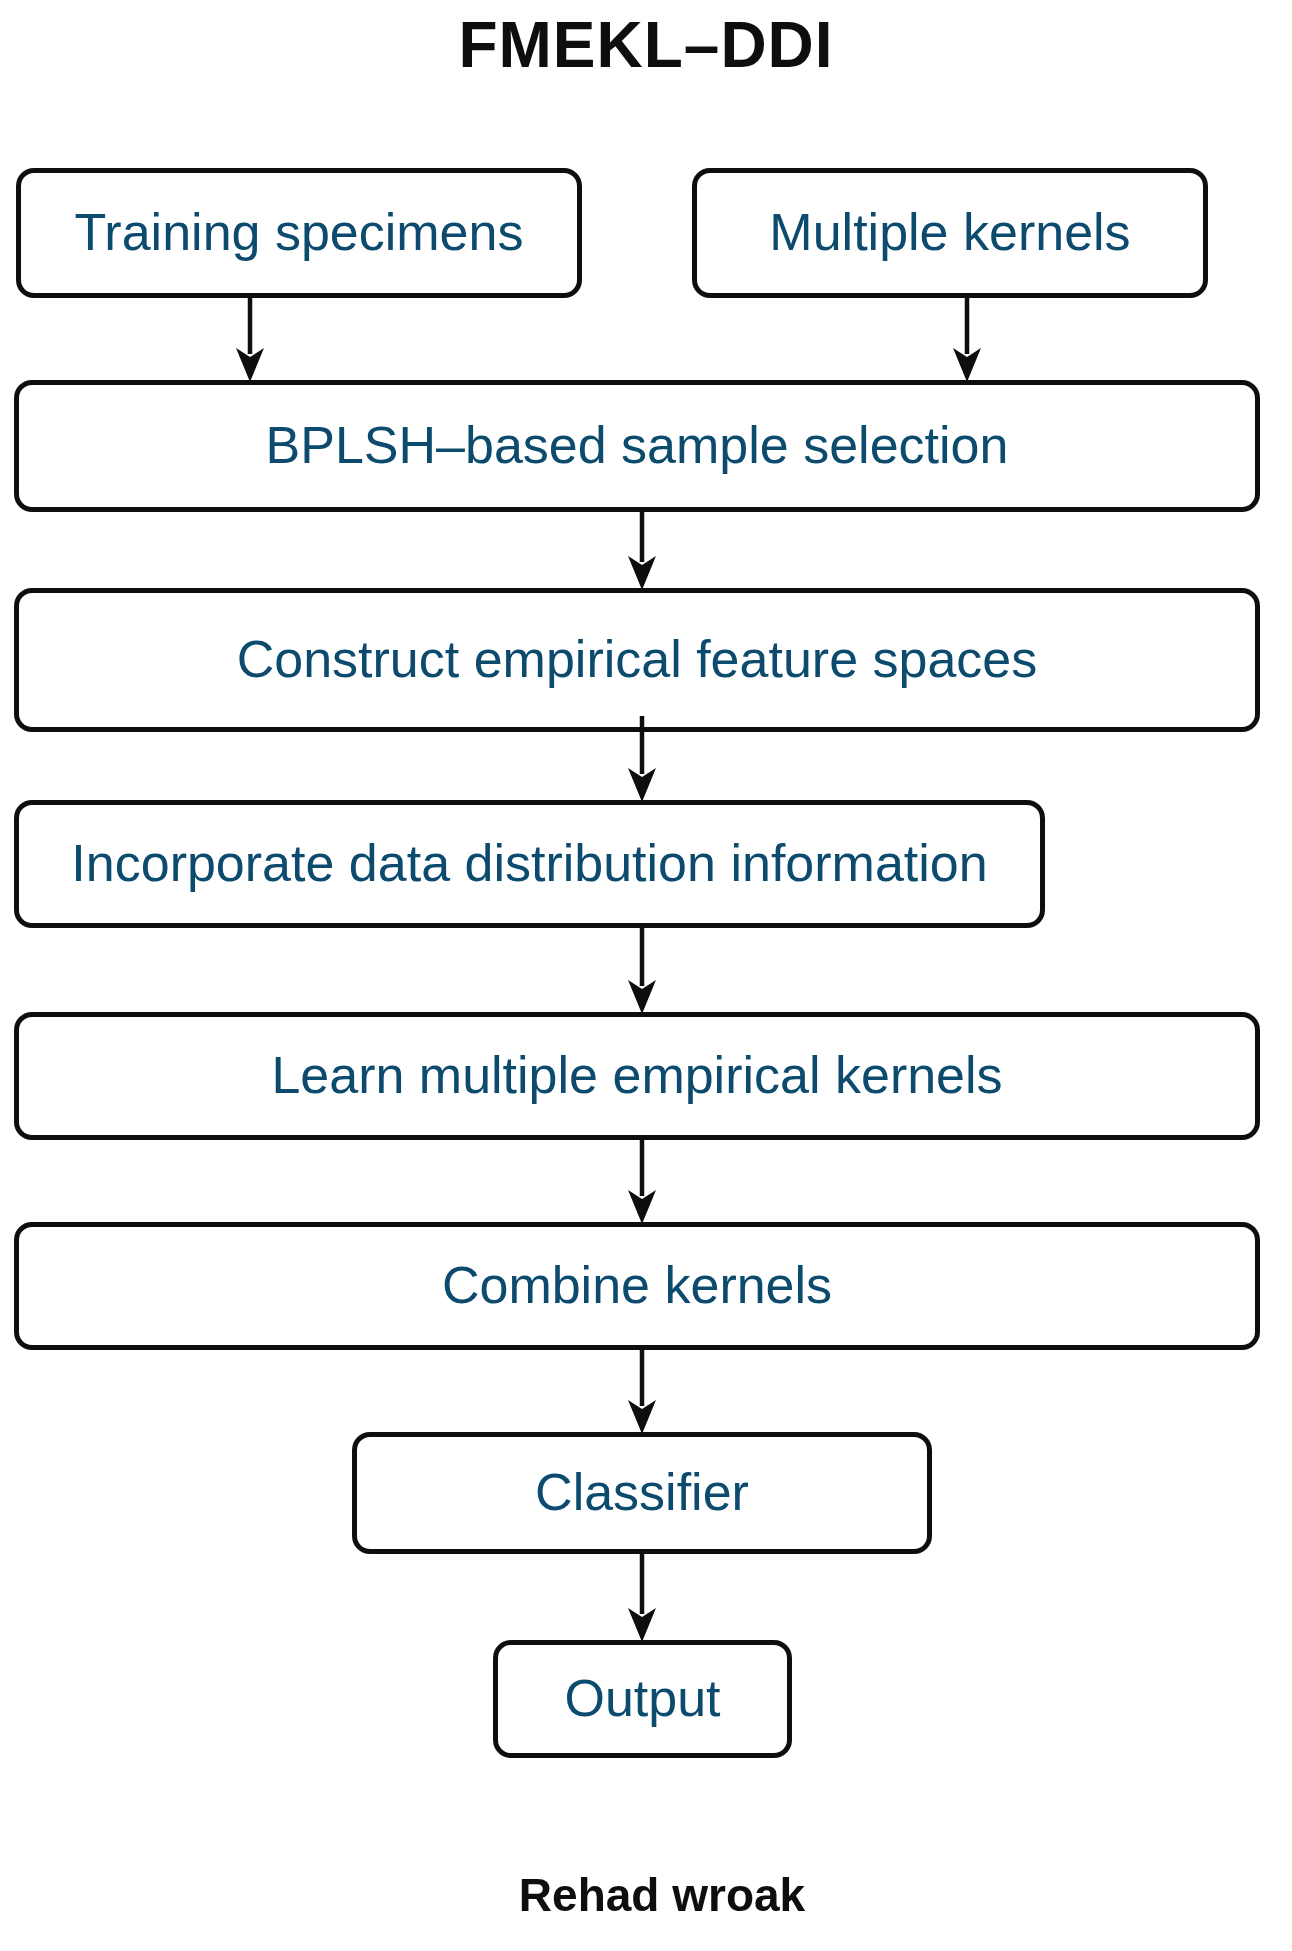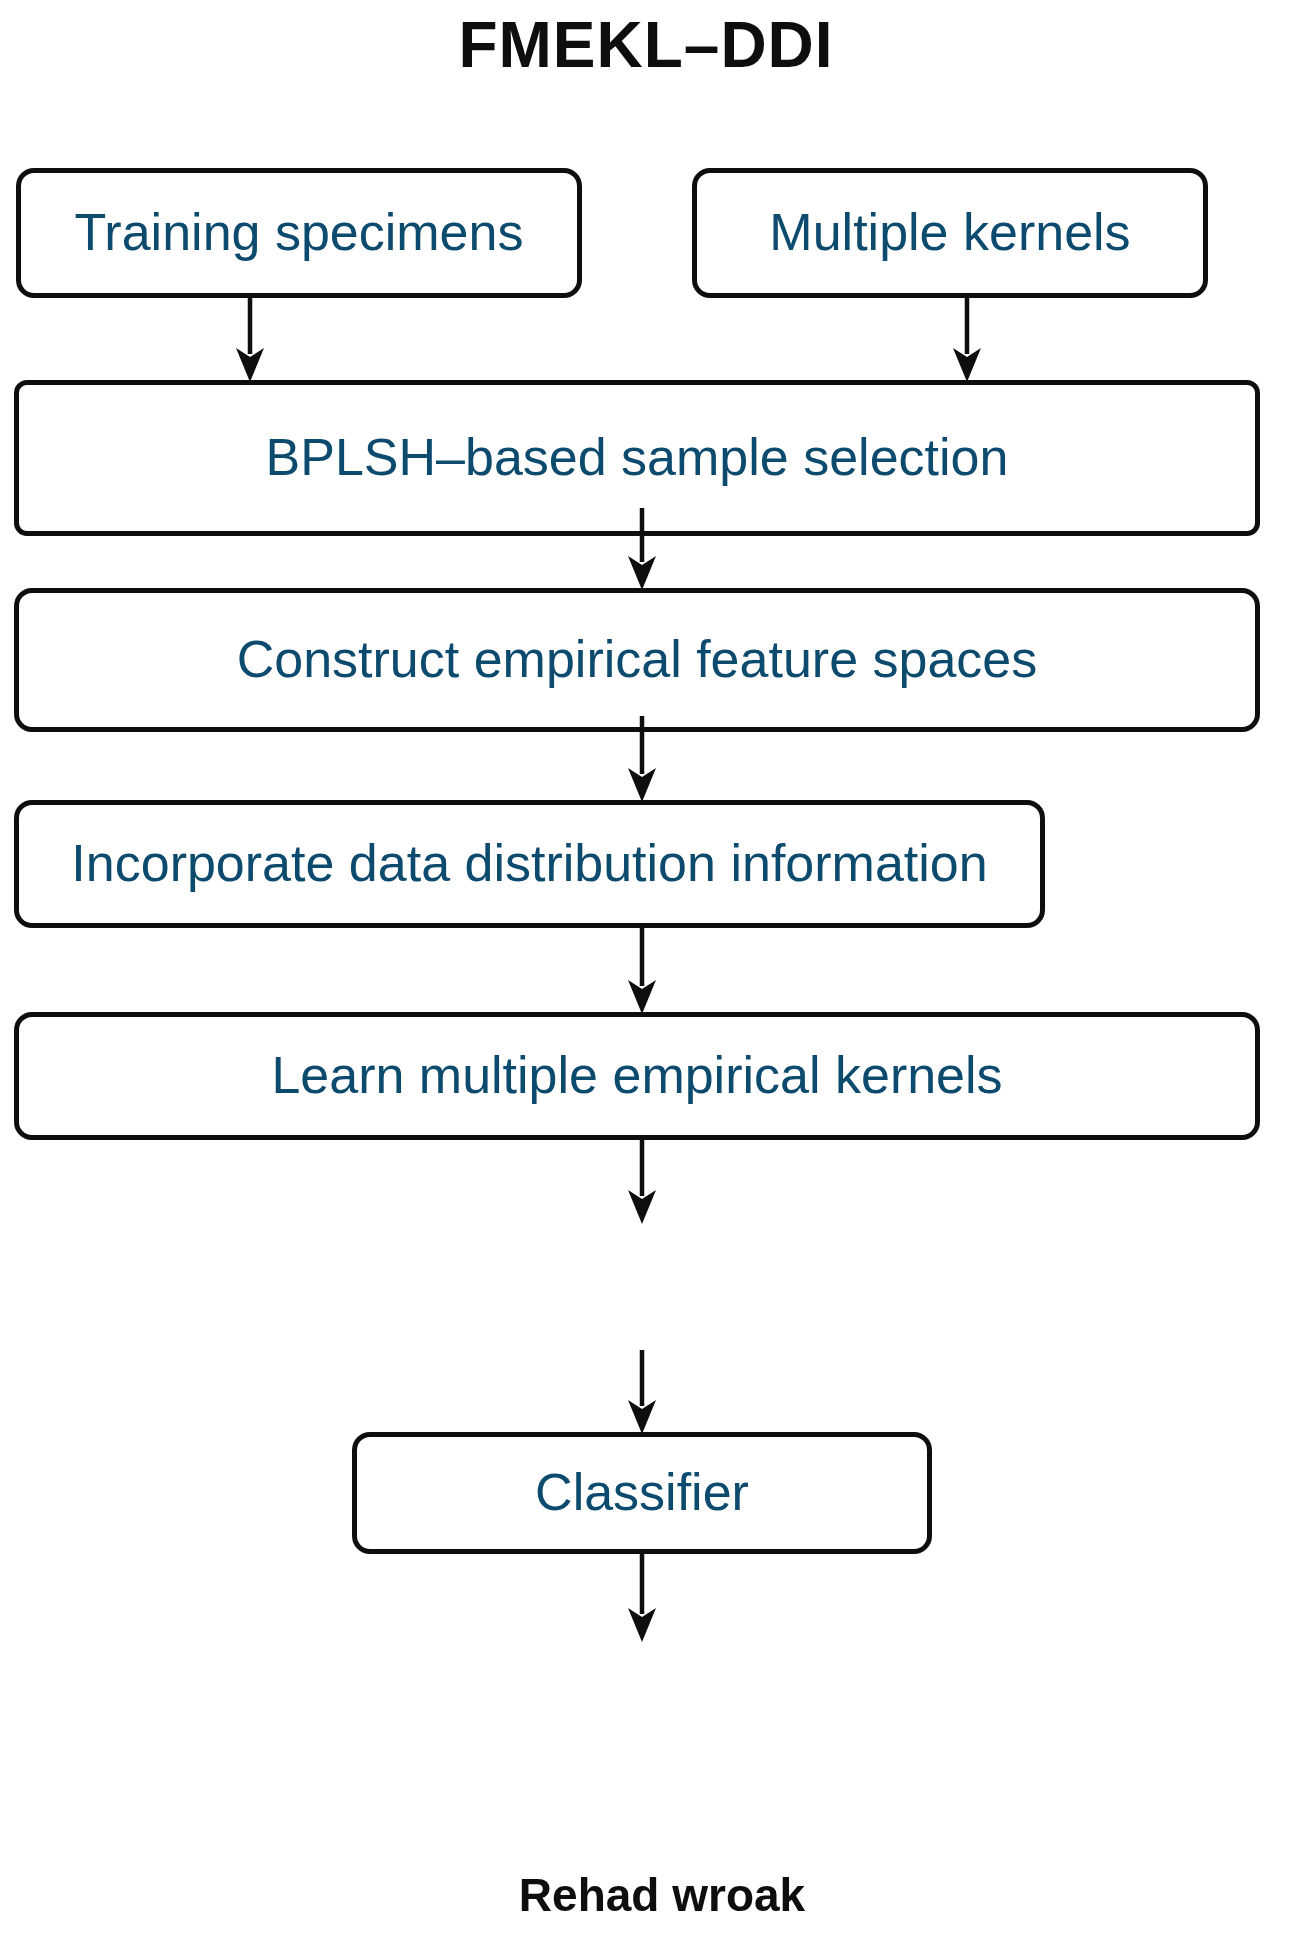--- a/index.html
+++ b/index.html
@@ -37,21 +37,21 @@
     align-items: center;
     justify-content: center;
     text-align: center;
     font-size: 52px;
     font-weight: 400;
     color: #0c4a6e;
     line-height: 1.1;
   }
   #node-training   { left: 16px;  top: 168px;  width: 566px;  height: 130px; }
   #node-kernels    { left: 692px; top: 168px;  width: 516px;  height: 130px; }
-  #node-bplsh      { left: 14px;  top: 380px;  width: 1246px; height: 156px; border-radius: 13px; }
+  #node-bplsh      { left: 14px;  top: 380px;  width: 1246px; height: 132px; }
   #node-construct  { left: 14px;  top: 588px;  width: 1246px; height: 144px; }
   #node-incorporate{ left: 14px;  top: 800px;  width: 1031px; height: 128px; text-align: right; }
   #node-learn      { left: 14px;  top: 1012px; width: 1246px; height: 128px; }
   #node-combine    { left: 14px;  top: 1222px; width: 1246px; height: 128px; }
   #node-classifier { left: 352px; top: 1432px; width: 580px;  height: 122px; }
   #node-output     { left: 493px; top: 1640px; width: 299px;  height: 118px; }
   .arrow {
     position: absolute;
     width: 36px;
   }
@@ -133,35 +133,41 @@
     <span>Learn multiple empirical kernels</span>
   </div>
 
   <div class="arrow" style="left:624px; top:1140px;">
     <svg width="36" height="84" viewBox="0 0 36 84" xmlns="http://www.w3.org/2000/svg">
       <line x1="18" y1="0" x2="18" y2="56" stroke="#0e0e0e" stroke-width="4.5"></line>
       <polygon points="4,50 18,84 32,50 18,59" fill="#0e0e0e"></polygon>
     </svg>
   </div>
 
+  <div class="node" id="node-combine">
+    <span>Combine kernels</span>
+  </div>
 
   <div class="arrow" style="left:624px; top:1350px;">
     <svg width="36" height="84" viewBox="0 0 36 84" xmlns="http://www.w3.org/2000/svg">
       <line x1="18" y1="0" x2="18" y2="56" stroke="#0e0e0e" stroke-width="4.5"></line>
       <polygon points="4,50 18,84 32,50 18,59" fill="#0e0e0e"></polygon>
     </svg>
   </div>
 
   <div class="node" id="node-classifier">
     <span>Classifier</span>
   </div>
 
   <div class="arrow" style="left:624px; top:1554px;">
     <svg width="36" height="88" viewBox="0 0 36 88" xmlns="http://www.w3.org/2000/svg">
       <line x1="18" y1="0" x2="18" y2="60" stroke="#0e0e0e" stroke-width="4.5"></line>
       <polygon points="4,54 18,88 32,54 18,63" fill="#0e0e0e"></polygon>
     </svg>
   </div>
 
+  <div class="node" id="node-output">
+    <span>Output</span>
+  </div>
 
   <div class="caption">Rehad wroak</div>
 
 </div>
 
 </body></html>

